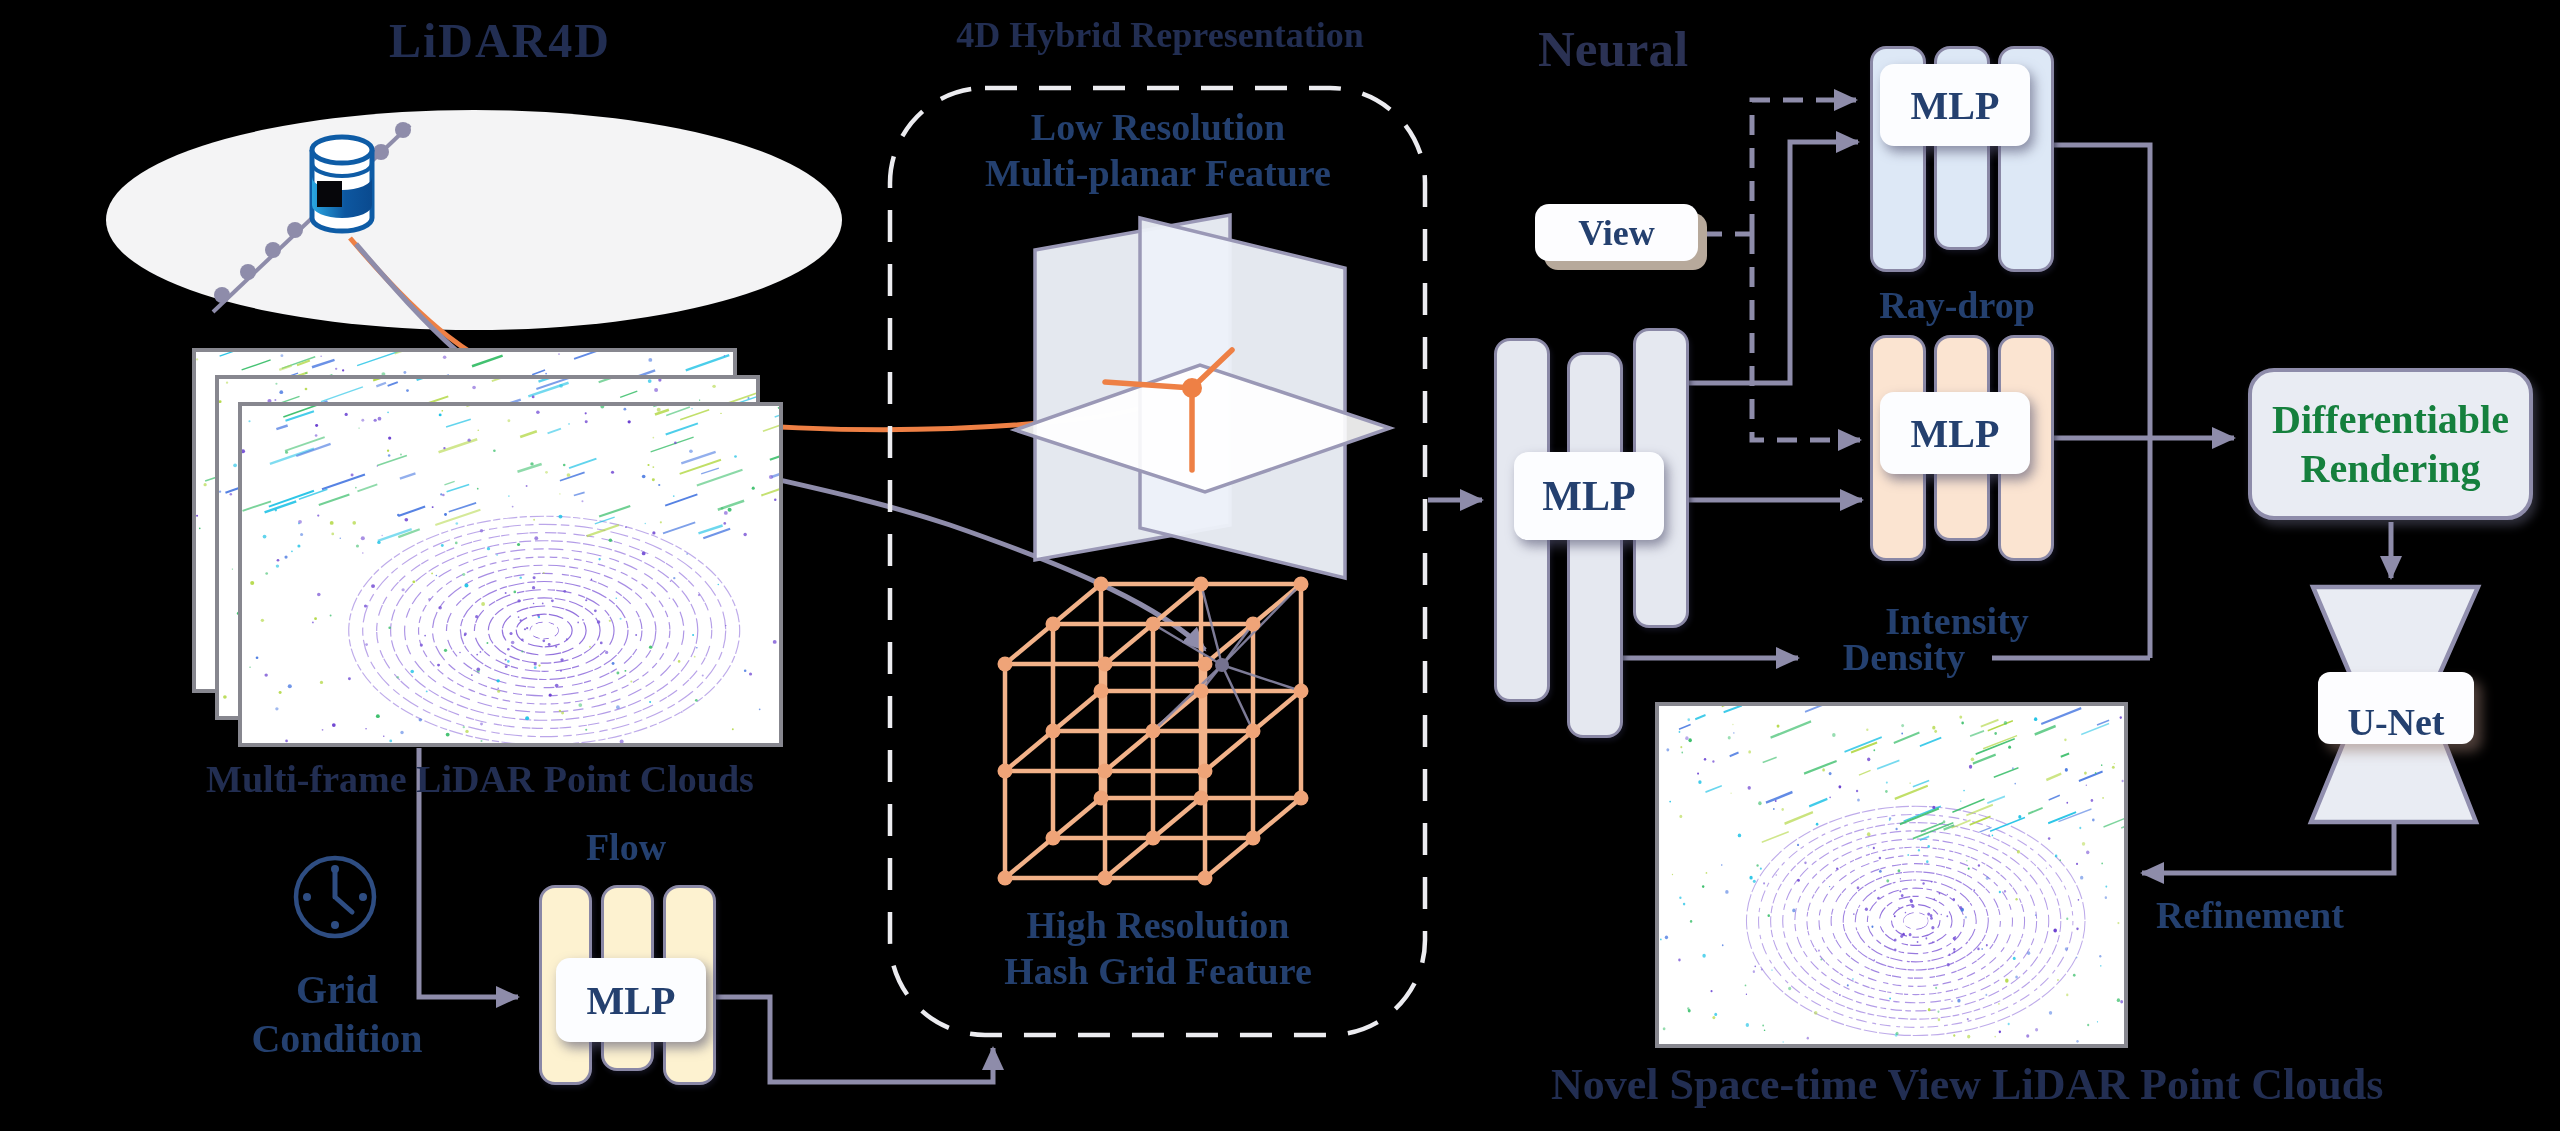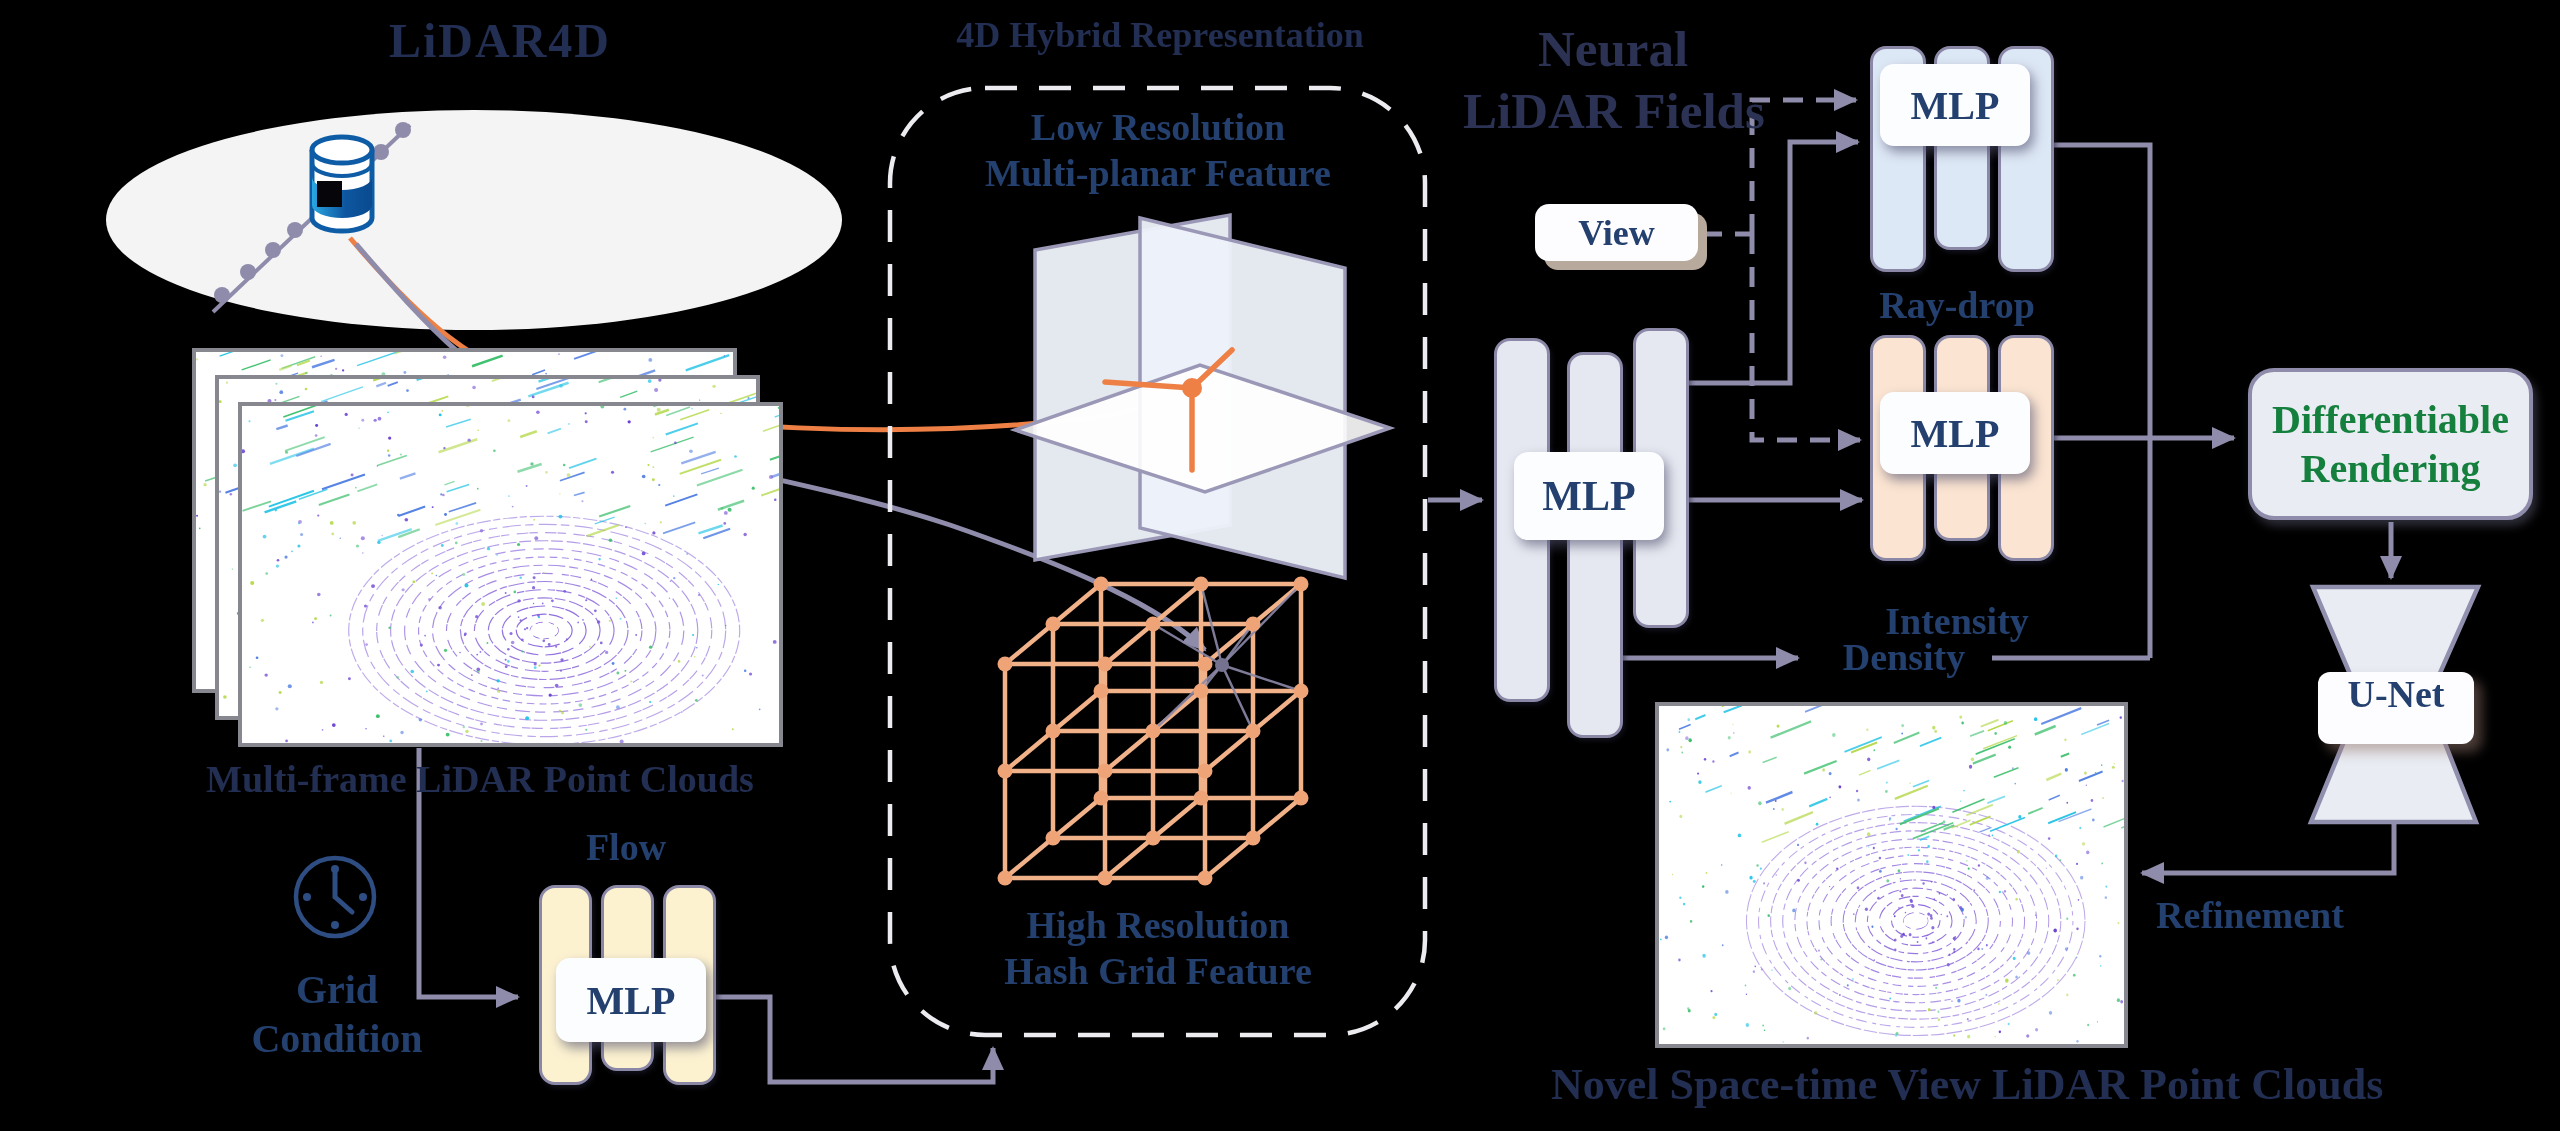--- a/index.html
+++ b/index.html
@@ -19,21 +19,21 @@
           justify-content:center;box-shadow:4px 6px 12px rgba(80,80,110,.6);
           font-family:"Liberation Serif",serif;font-weight:700;color:#24406f;text-align:center;}
   #viewbox{position:absolute;left:1535px;top:204px;width:163px;height:57px;background:#fdfdff;
            border-radius:14px;display:flex;align-items:center;justify-content:center;
            box-shadow:9px 9px 0 #b7a99b;font-weight:700;color:#24406f;font-size:36px;}
   #difbox{position:absolute;left:2248px;top:368px;width:285px;height:152px;background:#e9ecf3;
           border:4.5px solid #8e8caa;border-radius:26px;box-sizing:border-box;display:flex;
           flex-direction:column;align-items:center;justify-content:center;font-weight:700;
           color:#15803d;font-size:40px;line-height:1.23;box-shadow:4px 6px 10px rgba(130,130,160,.35);}
   #unetlabel{position:absolute;left:2318px;top:672px;width:156px;height:72px;background:#fdfdff;
-          border-radius:12px;display:flex;align-items:flex-start;justify-content:center;font-weight:700;
+          border-radius:12px;display:flex;align-items:flex-end;justify-content:center;font-weight:700;
           color:#24406f;font-size:38px;box-shadow:8px 8px 12px rgba(150,120,110,.5);}
 </style>
 </head>
 <body>
 
 <div id="stage">
 
 <svg id="bg" width="2560" height="1131" viewBox="0 0 2560 1131">
   <defs>
     <marker id="ag" markerUnits="userSpaceOnUse" markerWidth="28" markerHeight="24" refX="22" refY="11" orient="auto">
@@ -1552,21 +1552,20 @@
   <span>Rendering</span>
 </div>
 <div id="unetlabel">
       <span>U-Net</span>
     </div>
 
 <div class="t dark" style="left:340px;top:12px;width:320px;font-size:48px;letter-spacing:2px;"><span>LiDAR4D</span></div>
 <div class="t dark" style="left:900px;top:14px;width:520px;font-size:36px;"><span>4D Hybrid Representation</span></div>
 <div class="t" style="left:1463px;top:18px;width:300px;font-size:51px;color:#2b3254;">
   <span style="display:block">Neural</span>
-  <span style="display:block">LiDAR Fields</span>
 </div>
 <div class="t navy" style="left:958px;top:104px;width:400px;font-size:38px;">
   <span style="display:block">Low Resolution</span>
   <span style="display:block">Multi-planar Feature</span>
 </div>
 <div class="t navy" style="left:958px;top:902px;width:400px;font-size:38px;">
   <span style="display:block">High Resolution</span>
   <span style="display:block">Hash Grid Feature</span>
 </div>
 <div class="t dark" style="left:160px;top:756px;width:640px;font-size:38px;"><span>Multi-frame LiDAR Point Clouds</span></div>

